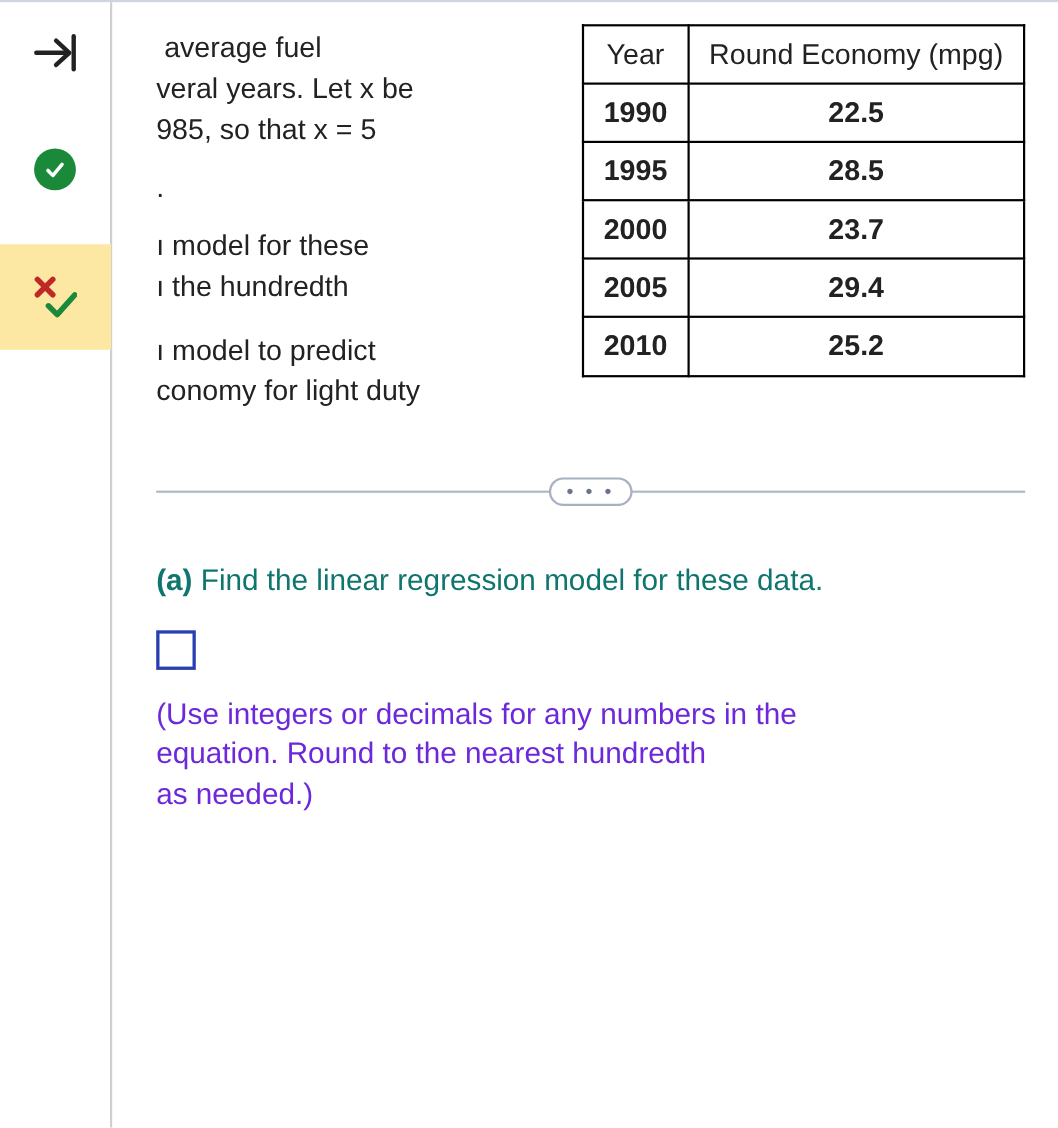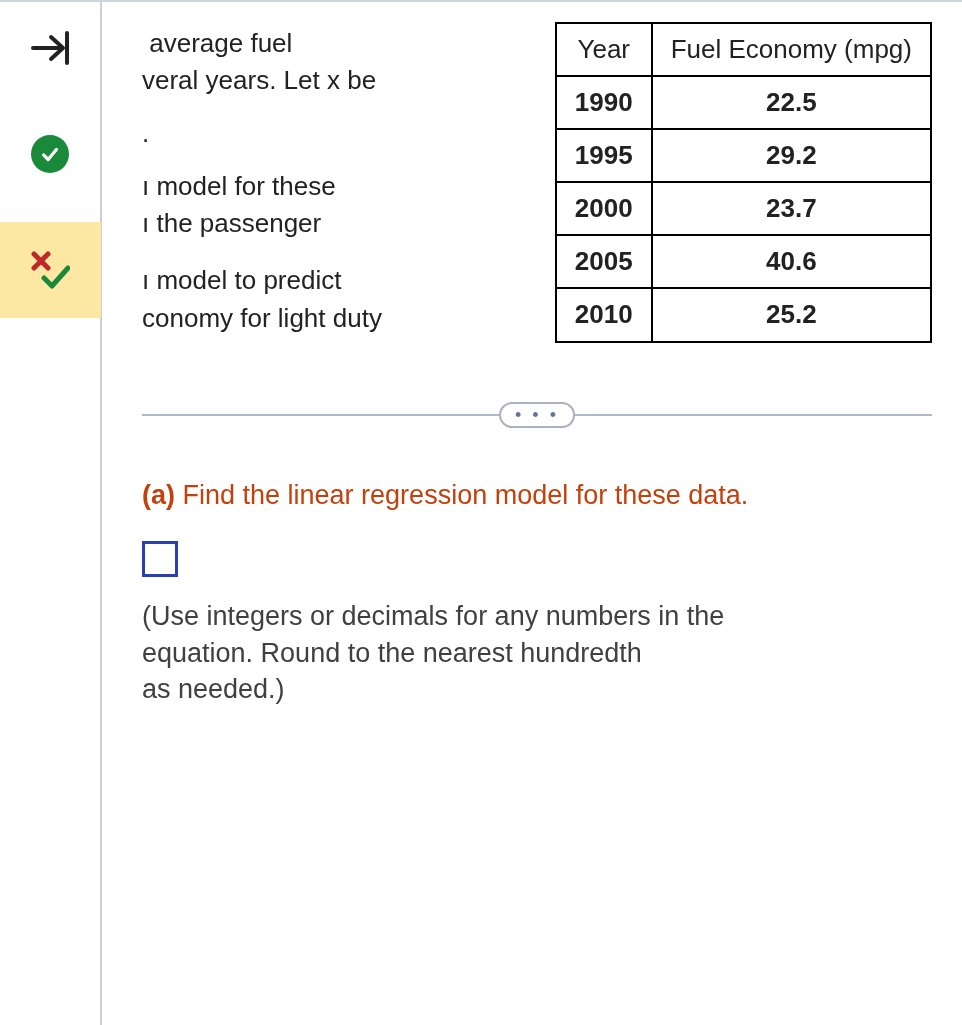--- a/index.html
+++ b/index.html
@@ -114,32 +114,32 @@
       color: #6a7390;
       font-size: 18px;
       letter-spacing: 3px;
       cursor: pointer;
       line-height: 1;
     }
 
     .question-block {
       font-size: 27px;
     }
-    .question-block .q-text { color: #c2410c; }
+    .question-block .q-text { color: #0f766e; }
     .question-block .q-text b { font-weight: bold; }
 
     .answer-box {
       width: 36px;
       height: 36px;
       border: 3px solid #2a3fb0;
       margin: 28px 0 12px 0;
       display: inline-block;
     }
     .instruction {
-      color: #404040;
+      color: #6d28d9;
       font-size: 27px;
     }
   </style>
 </head>
 <body>
 
 <div class="layout">
   <div class="sidebar">
     <div class="icon-btn skip-icon">
       <svg viewBox="0 0 46 46">
@@ -164,51 +164,52 @@
         </svg>
       </div>
     </div>
   </div>
 
   <div class="content">
     <div class="top-area">
       <div class="prompt-text">
         <div> average fuel</div>
         <div>veral years. Let x be</div>
+        <div>985, so that x = 5</div>
         <div style="margin-top:18px;margin-bottom:18px;">.</div>
         <div>ı model for these</div>
-        <div>ı the passenger</div>
+        <div>ı the hundredth</div>
         <div style="height:18px"></div>
         <div>ı model to predict</div>
         <div>conomy for light duty</div>
       </div>
 
       <table class="data-table">
         <thead>
           <tr>
             <th>Year</th>
-            <th>Fuel Economy (mpg)</th>
+            <th>Round Economy (mpg)</th>
           </tr>
         </thead>
         <tbody>
           <tr>
             <td>1990</td>
             <td>22.5</td>
           </tr>
           <tr>
             <td>1995</td>
-            <td>29.2</td>
+            <td>28.5</td>
           </tr>
           <tr>
             <td>2000</td>
             <td>23.7</td>
           </tr>
           <tr>
             <td>2005</td>
-            <td>40.6</td>
+            <td>29.4</td>
           </tr>
           <tr>
             <td>2010</td>
             <td>25.2</td>
           </tr>
         </tbody>
       </table>
     </div>
 
     <div class="divider-wrap">

